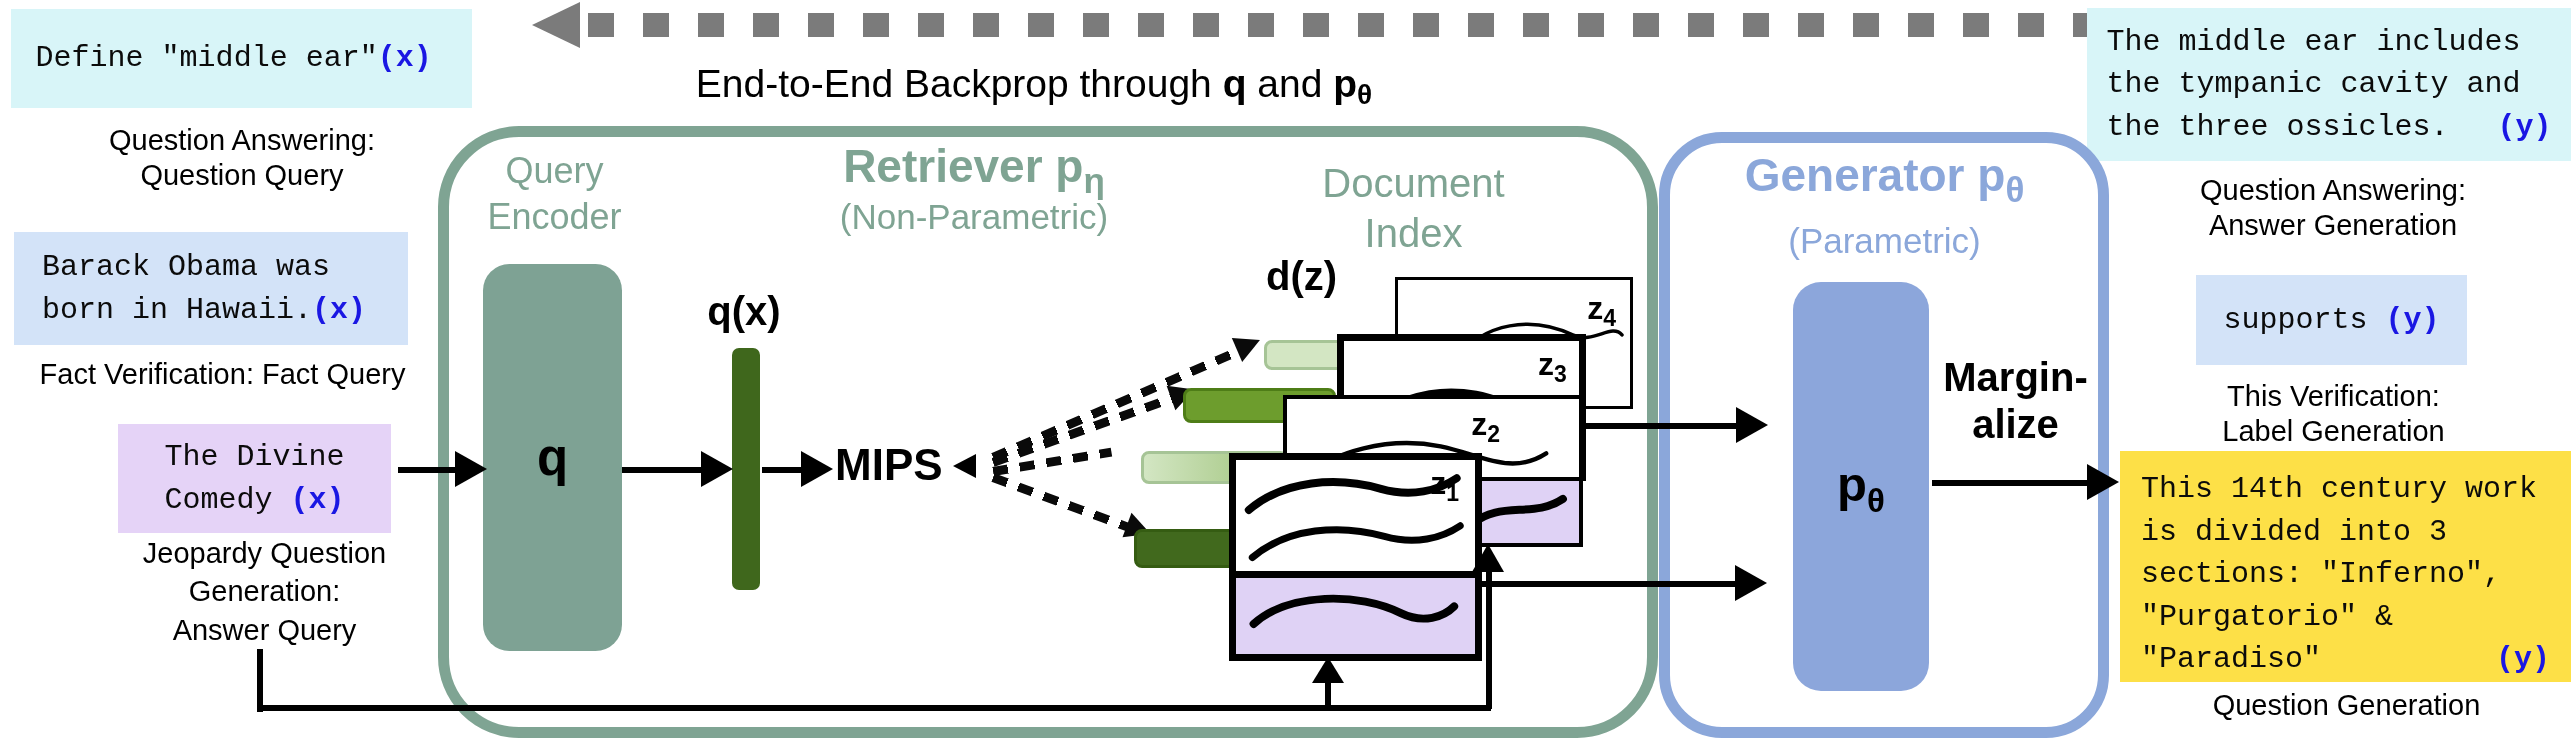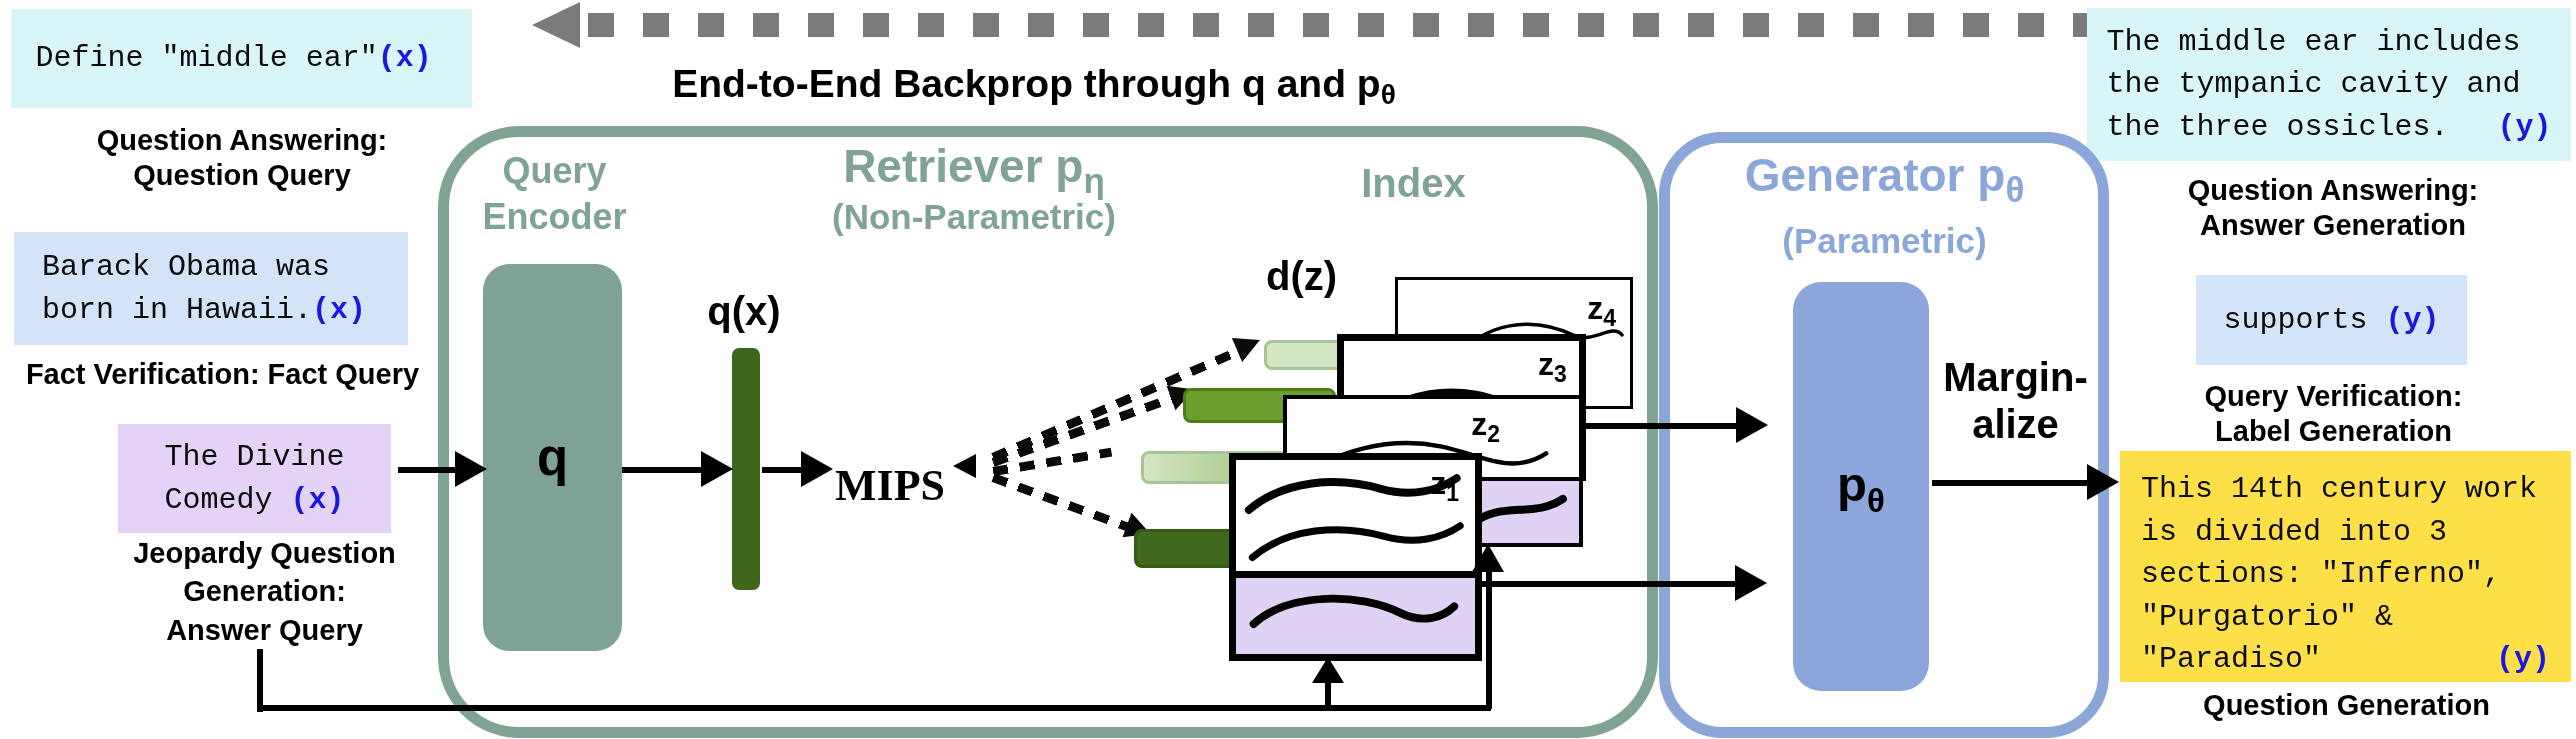--- a/index.html
+++ b/index.html
@@ -1,18 +1,18 @@
 <!DOCTYPE html>
 <html style="font-size:14px"><head>
 <meta charset="utf-8">
 <style>
   html,body{margin:0;padding:0;background:#fff;}
   #canvas{position:relative;width:2576px;height:740px;overflow:hidden;background:#fff;
           font-family:"Liberation Sans",sans-serif;color:#000;}
-  .abs{position:absolute;font-weight:bold;}
+  .abs{position:absolute;}
   .mono{font-family:"Liberation Mono",monospace;}
   .caption{font-family:"Liberation Sans",sans-serif;color:#000;text-align:center;line-height:1.22;font-size:29px;}
   .tag{color:#1A17E3;font-weight:bold;}
   .hline{position:absolute;background:#000;}
   .vline{position:absolute;background:#000;}
   .tri-right{position:absolute;width:0;height:0;border-top:18.5px solid transparent;border-bottom:18.5px solid transparent;border-left:32px solid #000;}
   .tri-up{position:absolute;width:0;height:0;border-left:16.7px solid transparent;border-right:16.7px solid transparent;border-bottom:28px solid #000;}
   .tri-left{position:absolute;width:0;height:0;border-top:12.3px solid transparent;border-bottom:12.3px solid transparent;border-right:23px solid #000;}
   .ray{position:absolute;height:8.8px;background:repeating-linear-gradient(90deg,#0a0a0a 0 15px,transparent 15px 27px);transform-origin:0 50%;}
   .rayhead{position:absolute;width:0;height:0;border-top:13.2px solid transparent;border-bottom:13.2px solid transparent;border-left:25px solid #0a0a0a;transform-origin:0 50%;}
@@ -68,39 +68,40 @@
     <span>Retriever p</span><span style="font-size:35px;vertical-align:-10.6px;">η</span>
   </div>
 
   <div class="abs sage" style="left:454px;top:148px;width:201px;text-align:center;font-size:36px;line-height:1.28;">
     <div>Query</div>
     <div>Encoder</div>
   </div>
   <div class="abs sage" style="left:710px;top:197px;width:528px;text-align:center;font-size:35px;">(Non-Parametric)</div>
 
   <div class="abs sage" style="left:1277px;top:159px;width:273px;text-align:center;font-size:40px;line-height:1.24;">
+    <div>Document</div>
     <div>Index</div>
   </div>
 
   <div class="abs" style="left:483px;top:264px;width:139px;height:387px;background:#7EA294;border-radius:26.4px;"></div>
   <div class="abs" style="left:483px;top:428px;width:139px;text-align:center;font-size:51px;font-weight:bold;">q</div>
 
   <div class="abs" style="left:732px;top:348px;width:28px;height:242px;background:#3F671C;border-radius:7px;"></div>
   <div class="abs" style="left:678px;top:289px;width:132px;text-align:center;font-size:40px;font-weight:bold;">q(x)</div>
 
   <div class="hline" style="left:398px;top:467px;width:60px;height:6.2px;"></div>
   <div class="tri-right" style="left:455px;top:451px;"></div>
 
   <div class="hline" style="left:622px;top:467px;width:81px;height:6.2px;"></div>
   <div class="tri-right" style="left:701px;top:451px;"></div>
 
   <div class="hline" style="left:762px;top:467px;width:42px;height:6.2px;"></div>
   <div class="tri-right" style="left:801px;top:451px;"></div>
 
-  <div class="abs" style="left:835px;top:460px;font-size:44px;font-weight:bold;font-family:Liberation Serif, serif;">MIPS</div>
+  <div class="abs" style="left:835px;top:440px;font-size:44px;font-weight:bold;">MIPS</div>
 
   <div class="tri-left" style="left:953px;top:454px;"></div>
   <div class="ray" style="left:993px;top:453px;width:269px;transform:rotate(-23.4deg);"></div>
   <div class="rayhead" style="left:1237px;top:337px;transform:rotate(-23.4deg);"></div>
   <div class="ray" style="left:993px;top:458px;width:191px;transform:rotate(-19.7deg);"></div>
   <div class="rayhead" style="left:1171px;top:385px;transform:rotate(-19.7deg);"></div>
   <div class="ray" style="left:993px;top:467px;width:120px;transform:rotate(-9.3deg);"></div>
   <div class="ray" style="left:993px;top:473px;width:151px;transform:rotate(20.2deg);"></div>
   <div class="rayhead" style="left:1127px;top:512px;transform:rotate(20.2deg);"></div>
 
@@ -192,21 +193,21 @@
   </div>
   <div class="abs caption" style="left:2113px;top:173px;width:440px;">
     <div>Question Answering:</div>
     <div>Answer Generation</div>
   </div>
 
   <div class="mbox mono" style="left:2196px;top:275px;width:271px;height:90px;background:#D3E3F8;align-items:center;">
     <div class="ln"><span>supports </span><span class="tag">(y)</span></div>
   </div>
   <div class="abs caption" style="left:2131px;top:379px;width:405px;">
-    <div>Query Verification:</div>
+    <div>This Verification:</div>
     <div>Label Generation</div>
   </div>
 
   <div class="mbox mono" style="left:2120px;top:451px;width:451px;height:231px;background:#fde047;padding:17px 21px;justify-content:flex-start;">
     <div class="ln">This 14th century work</div>
     <div class="ln">is divided into 3</div>
     <div class="ln">sections: "Inferno",</div>
     <div class="ln">"Purgatorio" &amp;</div>
     <div class="ln" style="display:flex;justify-content:space-between;">
       <span>"Paradiso"</span>

